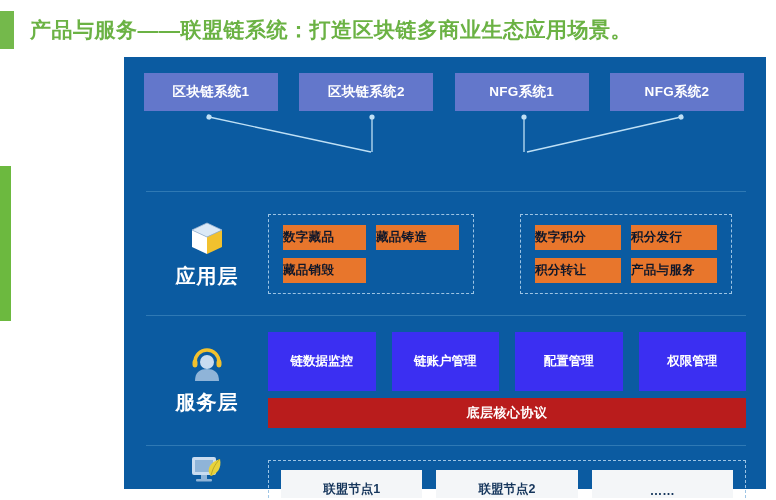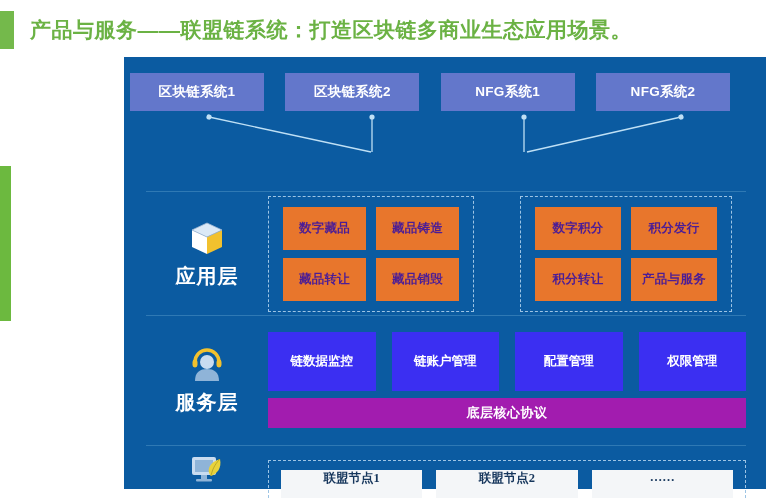--- a/index.html
+++ b/index.html
@@ -55,21 +55,21 @@
     left: 124px;
     top: 57px;
     width: 642px;
     height: 432px;
     background: #0b5ba1;
   }
 
   
   #top-systems-row {
     position: absolute;
-    left: 6px;
+    left: 20px;
     top: 16px;
     width: 600px;
     height: 50px;
     display: flex;
     justify-content: space-between;
   }
   .system-box {
     width: 134px;
     height: 38px;
     background: #6377cb;
@@ -147,28 +147,28 @@
   .dashed-group {
     border: 1px dashed #9dc4e4;
     padding: 10px 14px;
     display: grid;
     grid-template-columns: 1fr 1fr;
     gap: 8px 10px;
   }
   #group-nft  { width: 176px; }
   #group-point{ width: 182px; }
   .app-chip {
-    height: 43px;
+    height: 25px;
     background: #e8762c;
-    color: #4c1d95;
+    color: #0f172a;
     font-size: 12.5px;
     font-weight: bold;
     display: flex;
     align-items: center;
-    justify-content: center;
+    justify-content: flex-start;
     letter-spacing: 0.3px;
     white-space: nowrap;
   }
 
   
   #service-content {
     flex: 1;
     display: flex;
     flex-direction: column;
     gap: 7px;
@@ -184,21 +184,21 @@
     color: #ffffff;
     font-size: 12.5px;
     font-weight: bold;
     display: flex;
     align-items: center;
     justify-content: center;
     white-space: nowrap;
   }
   #protocol-bar {
     height: 30px;
-    background: #a21caf;
+    background: #b91c1c;
     color: #ffffff;
     font-size: 13px;
     font-weight: bold;
     display: flex;
     align-items: center;
     justify-content: center;
     letter-spacing: 0.5px;
   }
 
   
@@ -210,24 +210,23 @@
     gap: 14px;
   }
   .node-box {
     flex: 1;
     height: 28px;
     background: #f4f6f8;
     color: #16365c;
     font-size: 12.5px;
     font-weight: bold;
     display: flex;
-    align-items: flex-start;
-    justify-content: center;
-    white-space: nowrap;
-    font-family: Liberation Serif, serif;
+    align-items: flex-end;
+    justify-content: center;
+    white-space: nowrap;
   }
 </style>
 </head>
 <body>
 
 <div id="title-bar">
   <div id="title-accent"></div>
   <div id="title-text">产品与服务——联盟链系统：打造区块链多商业生态应用场景。</div>
 </div>
 
@@ -280,23 +279,20 @@
       </svg>
       <div class="layer-title">应用层</div>
     </div>
     <div id="application-content">
       <div class="dashed-group" id="group-nft">
         <div class="app-chip">
           <span>数字藏品</span>
         </div>
         <div class="app-chip">
           <span>藏品铸造</span>
-        </div>
-        <div class="app-chip">
-          <span>藏品转让</span>
         </div>
         <div class="app-chip">
           <span>藏品销毁</span>
         </div>
       </div>
       <div class="dashed-group" id="group-point">
         <div class="app-chip">
           <span>数字积分</span>
         </div>
         <div class="app-chip">

